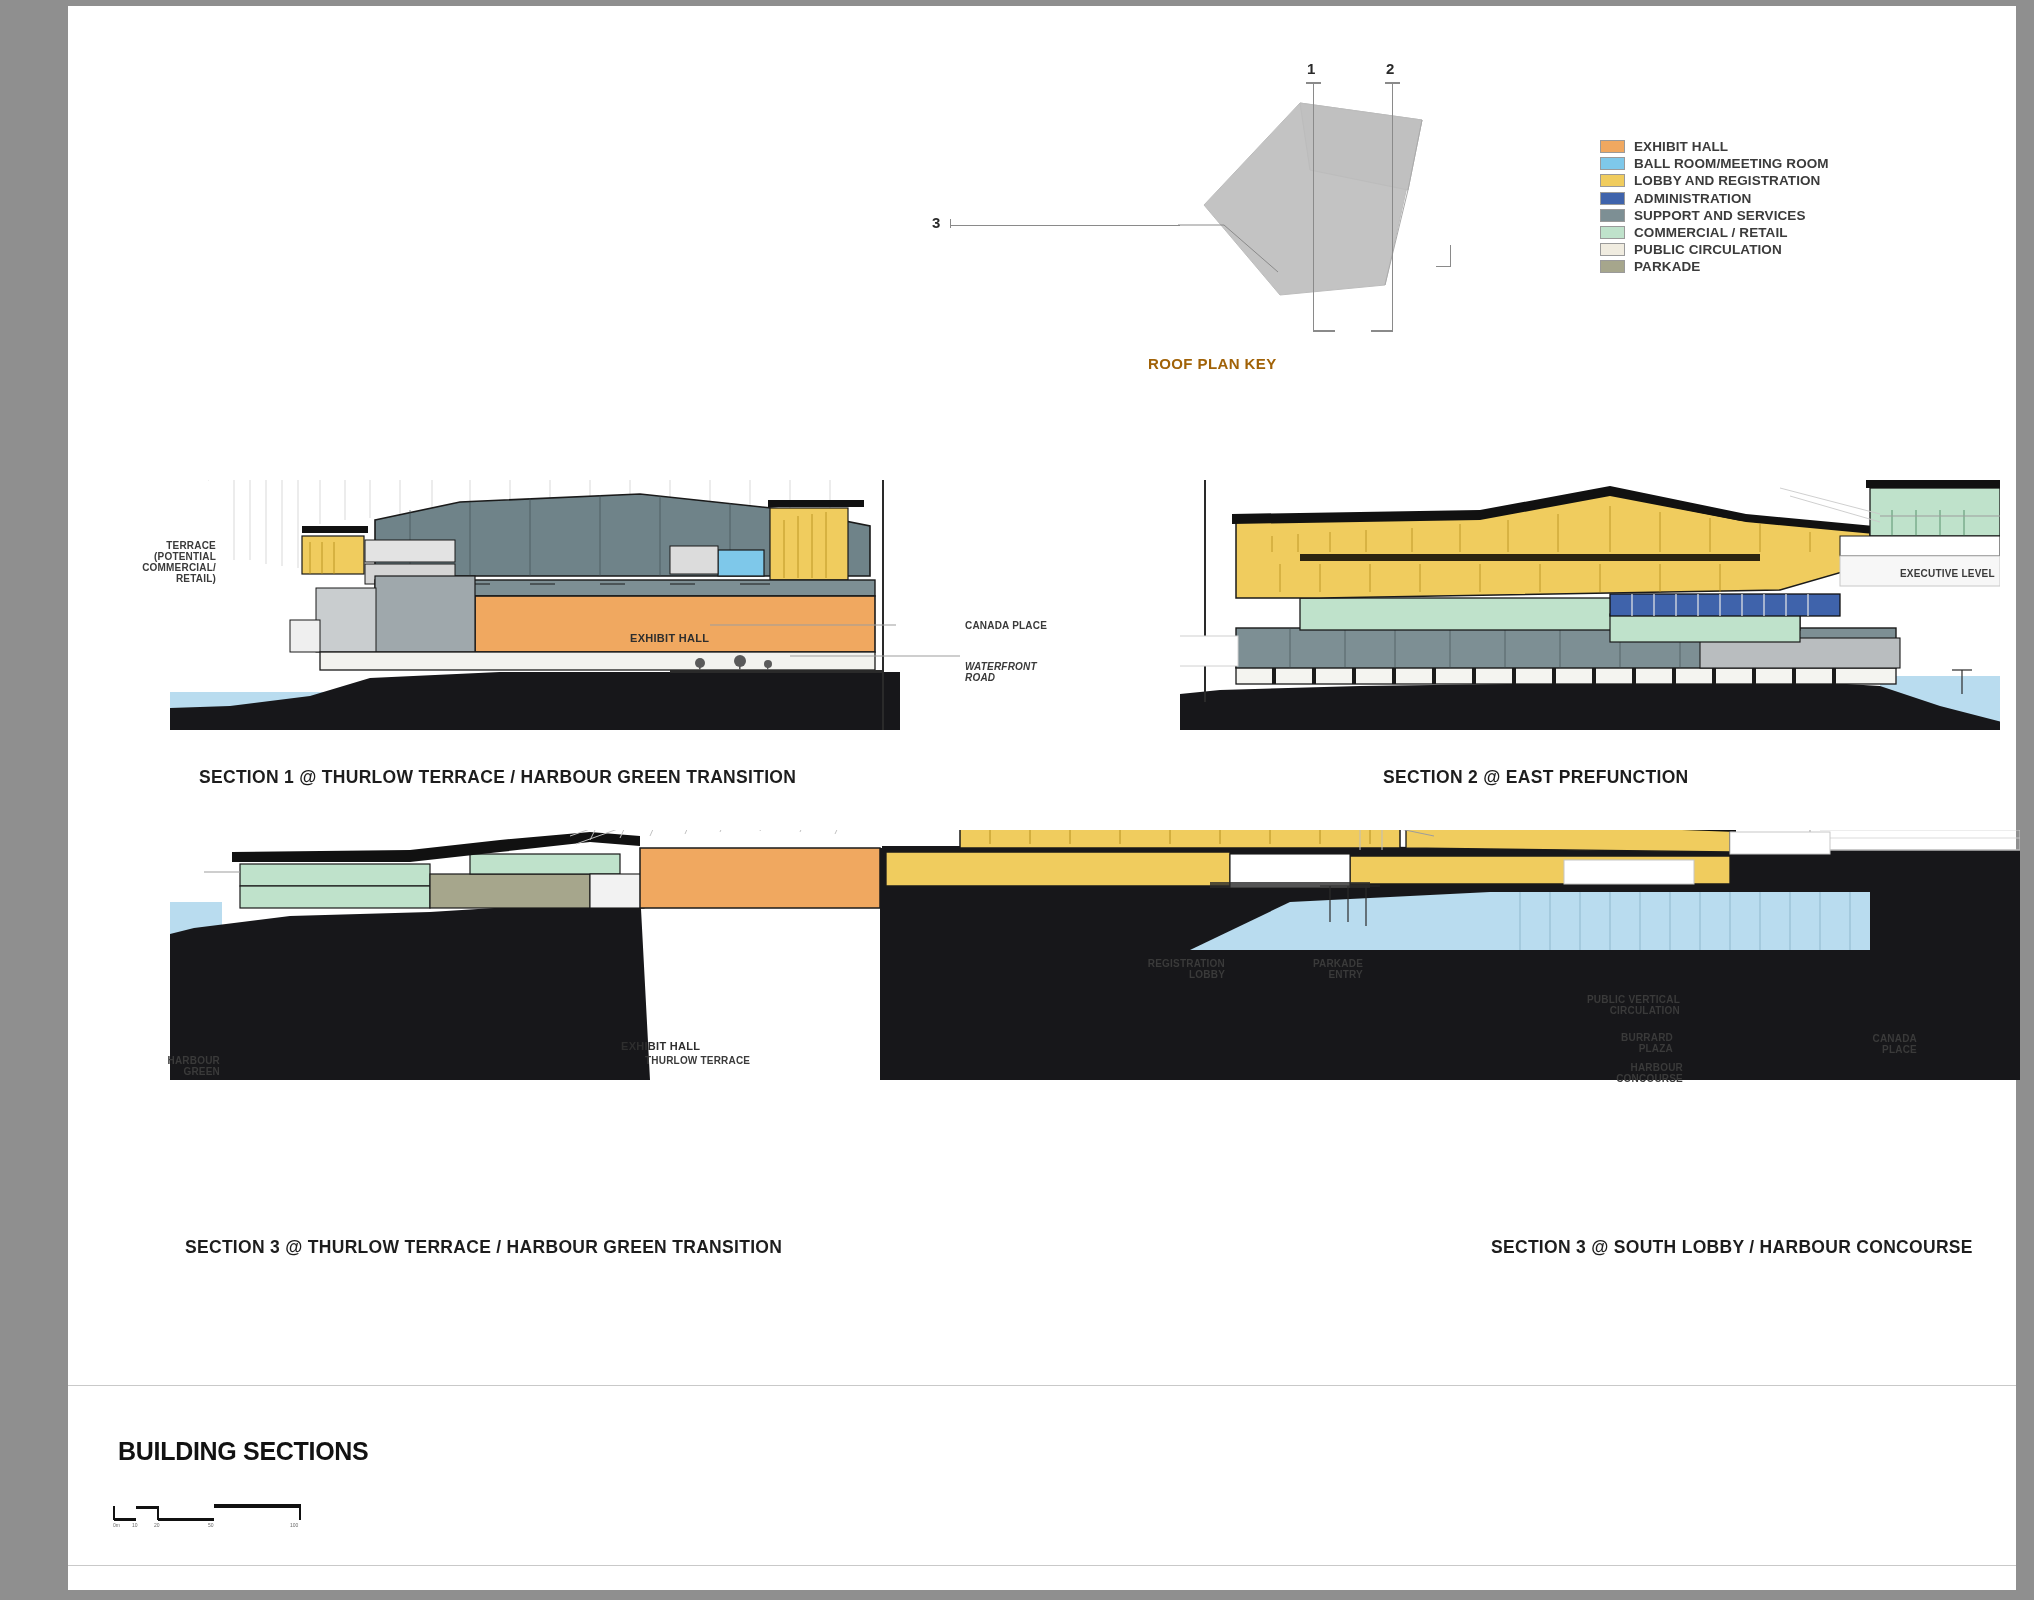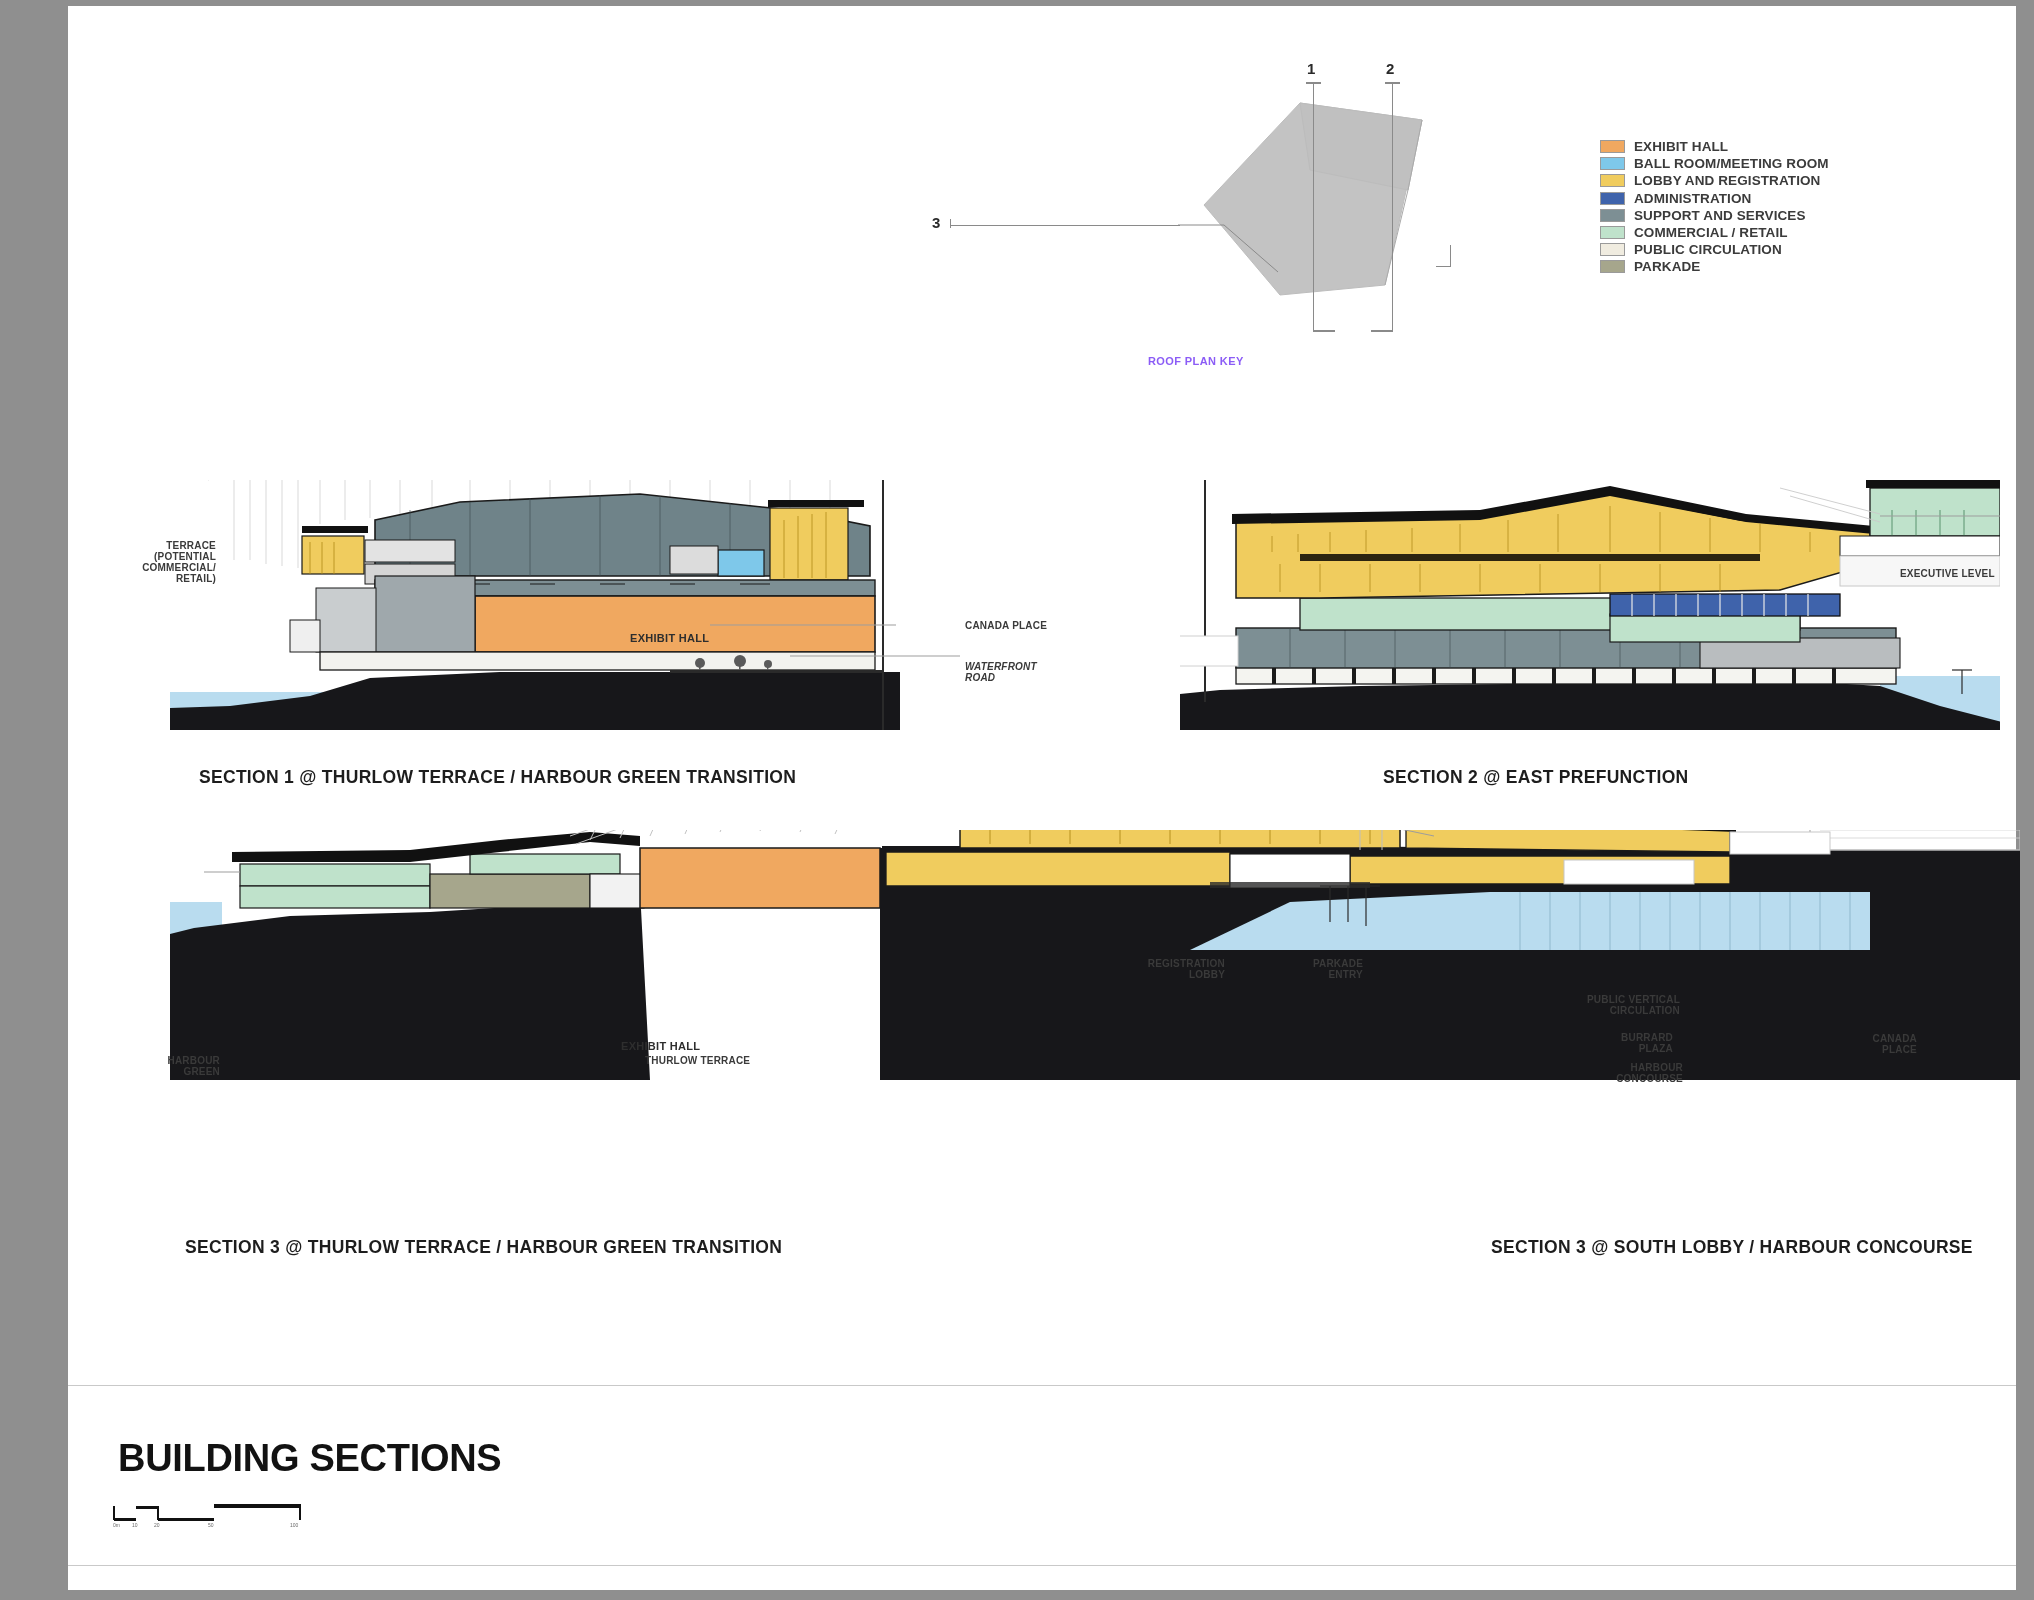--- a/index.html
+++ b/index.html
@@ -23,30 +23,30 @@
   
   #legend{position:absolute;left:1600px;top:138px;}
   .leg-row{display:flex;align-items:center;height:17.2px;}
   .leg-sw{width:25px;height:13px;margin-right:9px;border:1px solid #9a9a9a;box-sizing:border-box;}
   .leg-tx{font-size:13.5px;font-weight:bold;color:#3b3b3b;letter-spacing:.1px;white-space:nowrap;}
 
   
   #roofkey{position:absolute;left:1160px;top:70px;width:360px;height:270px;}
   .rk-mark{position:absolute;font-size:15px;font-weight:bold;color:#2a2a2a;}
   .rk-line{position:absolute;background:#8a8a8a;}
-  #rk-label{position:absolute;left:1148px;top:355px;font-size:11px;font-weight:bold;color:#8b5cf6;letter-spacing:.4px;}
+  #rk-label{position:absolute;left:1148px;top:355px;font-size:15px;font-weight:bold;color:#a16207;letter-spacing:.4px;}
 
   
   .sect{position:absolute;}
   .inlbl{position:absolute;font-size:10.5px;font-weight:bold;color:#2e2e2e;letter-spacing:.3px;}
 
   
   #tb-rule{position:absolute;left:68px;top:1385px;width:1948px;height:1px;background:#c9c9c9;}
   #tb-rule2{position:absolute;left:68px;top:1565px;width:1948px;height:1px;background:#c9c9c9;}
-  #bs-title{position:absolute;left:118px;top:1437px;font-size:38px;font-weight:bold;color:#121212;letter-spacing:-.3px;}
+  #bs-title{position:absolute;left:118px;top:1437px;font-size:25px;font-weight:bold;color:#121212;letter-spacing:-.3px;}
   #scalebar{position:absolute;left:112px;top:1498px;width:210px;height:30px;}
   #proj{position:absolute;right:22px;top:1434px;text-align:right;}
   #proj .l1{font-size:29px;font-weight:bold;color:#121212;letter-spacing:-.2px;line-height:34px;}
   #proj .l2{font-size:26px;font-weight:bold;color:#121212;letter-spacing:-.2px;line-height:32px;}
 </style>
 </head>
 <body>
 
 <div id="board">
 

